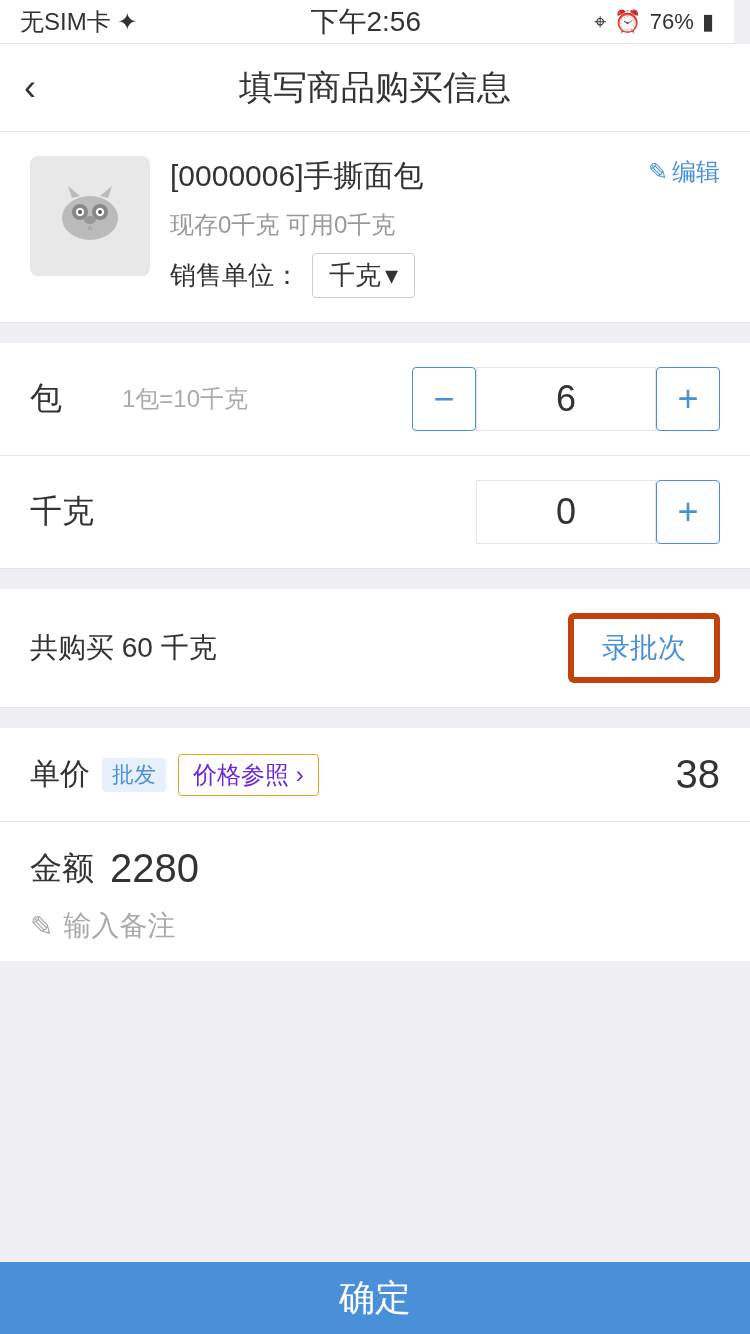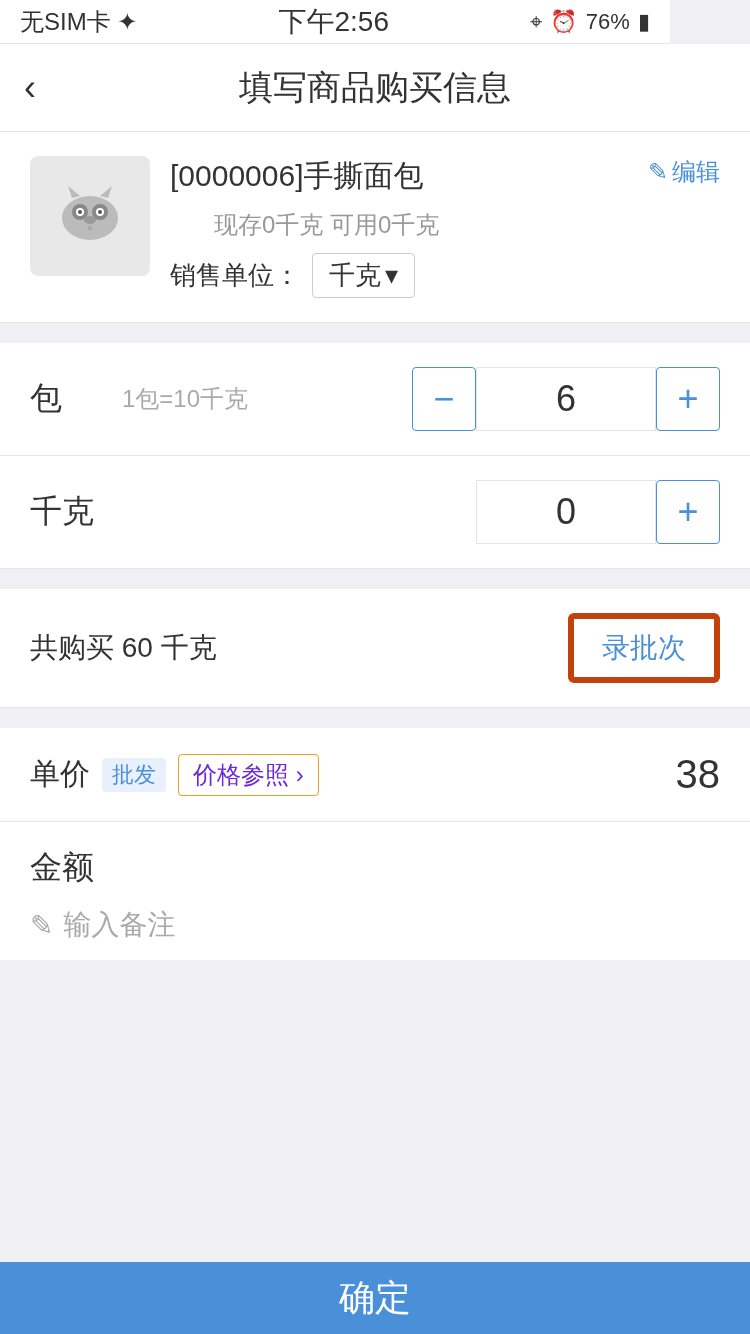--- a/index.html
+++ b/index.html
@@ -8,21 +8,21 @@
       width: 750px;
       min-height: 1334px;
       font-family: -apple-system, "PingFang SC", "Helvetica Neue", Arial, sans-serif;
       background: #efeff4;
       font-size: 28px;
       color: #333;
     }
 
     
     .status-bar {
-      width: 670px;
+      width: 734px;
       height: 44px;
       background: #fff;
       display: flex;
       align-items: center;
       justify-content: space-between;
       padding: 0 20px;
       font-size: 24px;
       color: #333;
       border-bottom: 1px solid #e5e5e5;
     }
@@ -78,21 +78,20 @@
     .product-name {
       font-size: 30px;
       color: #333;
       font-weight: 500;
       margin-bottom: 12px;
     }
     .product-stock {
       font-size: 24px;
       color: #999;
       margin-bottom: 12px;
-      margin-left: 44px;
     }
     .product-unit-row {
       display: flex;
       align-items: center;
       gap: 12px;
       font-size: 26px;
       color: #333;
     }
     .unit-select {
       border: 1px solid #ccc;
@@ -406,20 +405,21 @@
     <span class="price-label">单价</span>
     <span class="batch-tag">批发</span>
     <div class="price-ref-btn">价格参照 ›</div>
   </div>
   <div class="price-value">38</div>
 </div>
 
 <div class="amount-section">
   <div class="amount-row">
     <span class="amount-label">金额</span>
+    <span class="amount-value">2280</span>
   </div>
   <div class="note-row">
     <span>✎</span>
     <span>输入备注</span>
   </div>
 </div>
 
 <div style="background:#efeff4; flex:1; min-height:340px;"></div>
 
 <div class="bottom-pad"></div>

